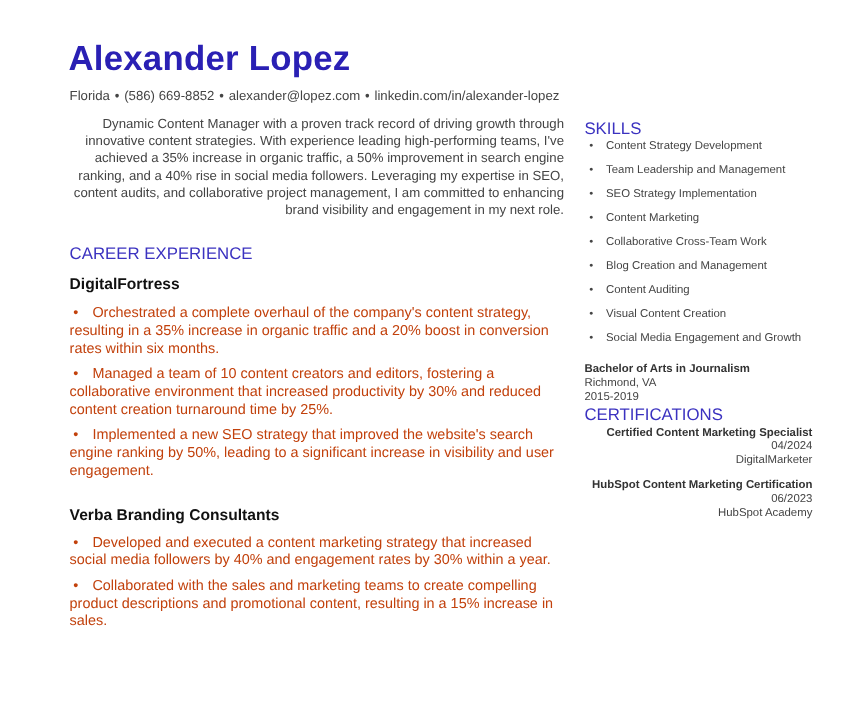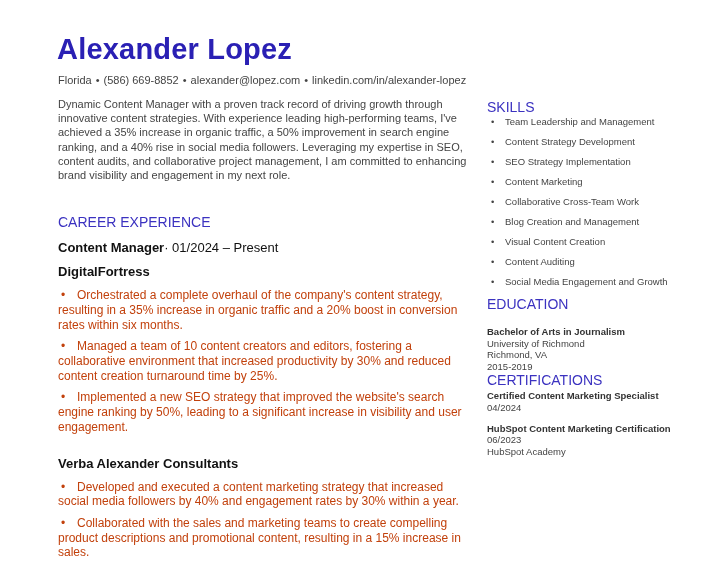--- a/index.html
+++ b/index.html
@@ -13,113 +13,109 @@
       font-size: 29px; font-weight: bold; color: #2a20b4;
       letter-spacing: 0.2px; white-space: nowrap;
     }
     .contact {
       position: absolute; left: 42px; top: 74px;
       font-size: 11px; color: #444; white-space: nowrap;
     }
     .contact .sep { margin: 0 4px; }
 
     .left { position: absolute; left: 42px; top: 97px; width: 412px; }
-    .summary { font-size: 11px; line-height: 14.2px; color: #444; }
+    .summary { font-size: 11px; line-height: 14.2px; color: #444; text-align: right; }
 
     .section-title {
       font-size: 14px; color: #3b32c0; text-transform: uppercase; letter-spacing: 0;
     }
-    .left .section-title { margin-top: 32px; }
+    .left .section-title { margin-top: 21px; }
 
     .job { margin-top: 10px; }
     .job-title-line { font-size: 13px; color: #111; }
     .job-title-line .role { font-weight: bold; }
     .company { font-size: 13px; font-weight: bold; color: #111; margin-top: 9px; }
     .bullets { margin-top: 9px; }
     .bullet { font-size: 12px; line-height: 14.7px; color: #c2410c; margin-bottom: 7px; }
     .bullet .dot { display: inline-block; width: 19px; padding-left: 3px; }
 
     .right { position: absolute; left: 471px; top: 99px; width: 190px; }
     .right .section-title { font-size: 14px; }
     .skills { margin-top: 1px; }
     .skill { font-size: 9.5px; line-height: 12px; color: #444; margin-bottom: 8px; }
     .skill .dot { display: inline-block; width: 18px; padding-left: 4px; }
 
     .edu-title { margin-top: 4px; }
     .edu { margin-top: 14px; font-size: 9.5px; line-height: 11.6px; color: #444; }
     .edu .degree { font-weight: bold; color: #333; }
 
     .cert-title { }
-    .cert { margin-top: 2px; font-size: 9.5px; line-height: 11.6px; color: #444; }
+    .cert { margin-top: 2px; font-size: 9.5px; line-height: 11.6px; color: #444; text-align: right; }
     .cert + .cert { margin-top: 9px; }
     .cert .cert-name { font-weight: bold; color: #333; }
   </style>
 </head>
 <body>
 
 <div class="page">
 
   <div class="name">Alexander Lopez</div>
 
   <div class="contact">
     <span>Florida</span><span class="sep">•</span><span>(586) 669-8852</span><span class="sep">•</span><span>alexander@lopez.com</span><span class="sep">•</span><span>linkedin.com/in/alexander-lopez</span>
   </div>
 
   <div class="left">
     <p class="summary">Dynamic Content Manager with a proven track record of driving growth through innovative content strategies. With experience leading high-performing teams, I've achieved a 35% increase in organic traffic, a 50% improvement in search engine ranking, and a 40% rise in social media followers. Leveraging my expertise in SEO, content audits, and collaborative project management, I am committed to enhancing brand visibility and engagement in my next role.</p>
 
     <div class="section-title">CAREER EXPERIENCE</div>
 
     <div class="job">
-      <div class="job-title-line">
-        <span class="role">Content Manager</span><span>· 01/2024 – Present</span>
-      </div>
       <div class="company">DigitalFortress</div>
       <div class="bullets">
         <p class="bullet"><span class="dot">•</span><span>Orchestrated a complete overhaul of the company's content strategy, resulting in a 35% increase in organic traffic and a 20% boost in conversion rates within six months.</span></p>
         <p class="bullet"><span class="dot">•</span><span>Managed a team of 10 content creators and editors, fostering a collaborative environment that increased productivity by 30% and reduced content creation turnaround time by 25%.</span></p>
         <p class="bullet"><span class="dot">•</span><span>Implemented a new SEO strategy that improved the website's search engine ranking by 50%, leading to a significant increase in visibility and user engagement.</span></p>
       </div>
     </div>
 
     <div class="job" style="margin-top:21px">
-      <div class="company">Verba Alexander Consultants</div>
+      <div class="company">Verba Branding Consultants</div>
       <div class="bullets">
         <p class="bullet"><span class="dot">•</span><span>Developed and executed a content marketing strategy that increased social media followers by 40% and engagement rates by 30% within a year.</span></p>
         <p class="bullet"><span class="dot">•</span><span>Collaborated with the sales and marketing teams to create compelling product descriptions and promotional content, resulting in a 15% increase in sales.</span></p>
       </div>
     </div>
   </div>
 
   <div class="right">
     <div class="section-title">SKILLS</div>
     <div class="skills">
+      <p class="skill"><span class="dot">•</span><span>Content Strategy Development</span></p>
       <p class="skill"><span class="dot">•</span><span>Team Leadership and Management</span></p>
-      <p class="skill"><span class="dot">•</span><span>Content Strategy Development</span></p>
       <p class="skill"><span class="dot">•</span><span>SEO Strategy Implementation</span></p>
       <p class="skill"><span class="dot">•</span><span>Content Marketing</span></p>
       <p class="skill"><span class="dot">•</span><span>Collaborative Cross-Team Work</span></p>
       <p class="skill"><span class="dot">•</span><span>Blog Creation and Management</span></p>
+      <p class="skill"><span class="dot">•</span><span>Content Auditing</span></p>
       <p class="skill"><span class="dot">•</span><span>Visual Content Creation</span></p>
-      <p class="skill"><span class="dot">•</span><span>Content Auditing</span></p>
       <p class="skill"><span class="dot">•</span><span>Social Media Engagement and Growth</span></p>
     </div>
 
-    <div class="section-title edu-title">EDUCATION</div>
     <div class="edu">
       <div class="degree">Bachelor of Arts in Journalism</div>
-      <div>University of Richmond</div>
       <div>Richmond, VA</div>
       <div>2015-2019</div>
     </div>
 
     <div class="section-title cert-title">CERTIFICATIONS</div>
     <div class="cert">
       <div class="cert-name">Certified Content Marketing Specialist</div>
       <div>04/2024</div>
+      <div>DigitalMarketer</div>
     </div>
     <div class="cert">
       <div class="cert-name">HubSpot Content Marketing Certification</div>
       <div>06/2023</div>
       <div>HubSpot Academy</div>
     </div>
   </div>
 
 </div>
 

